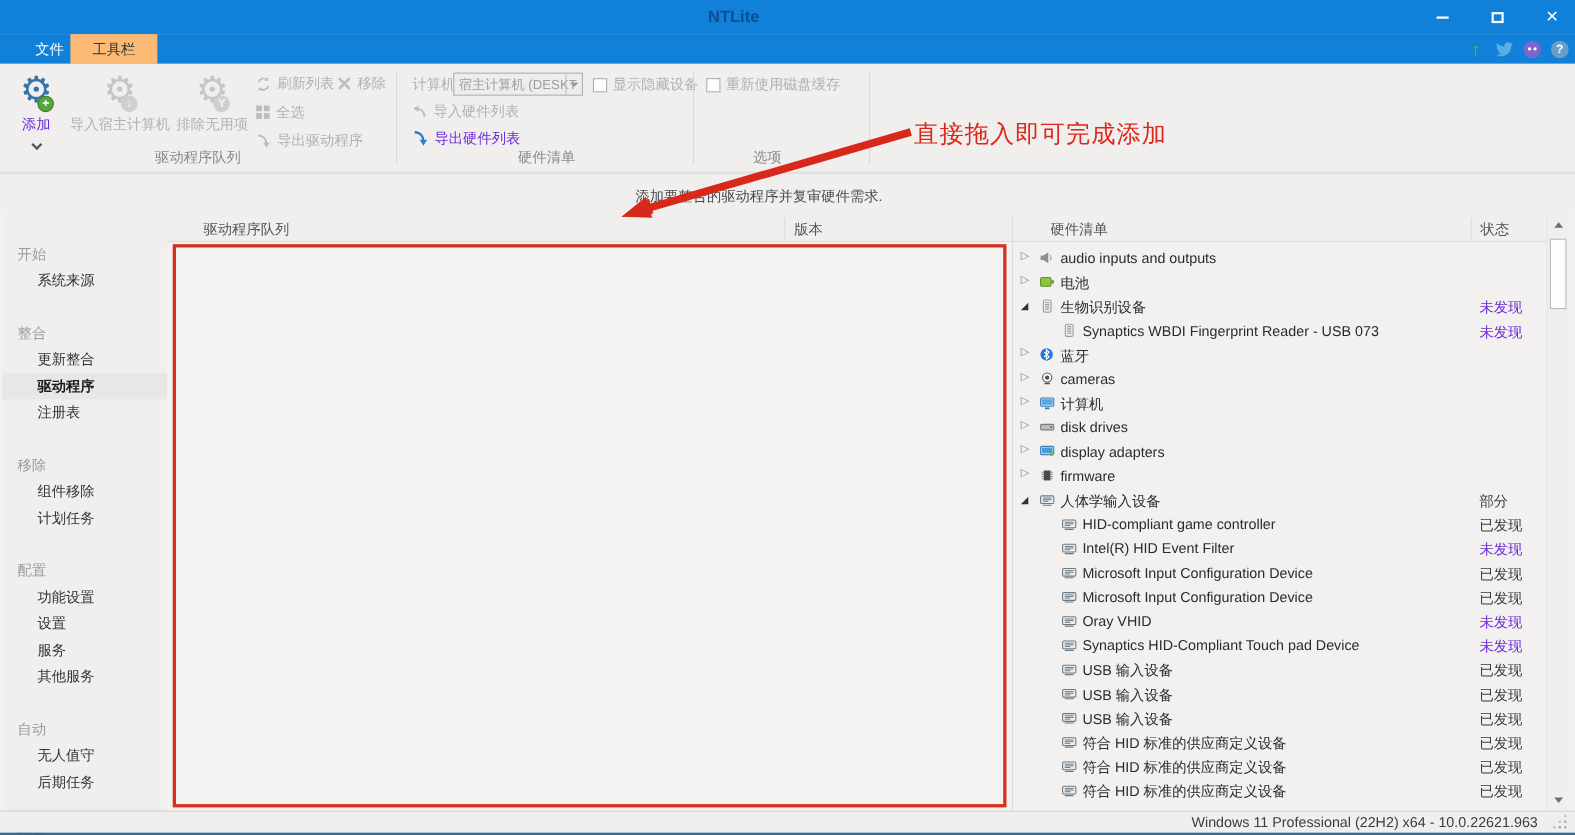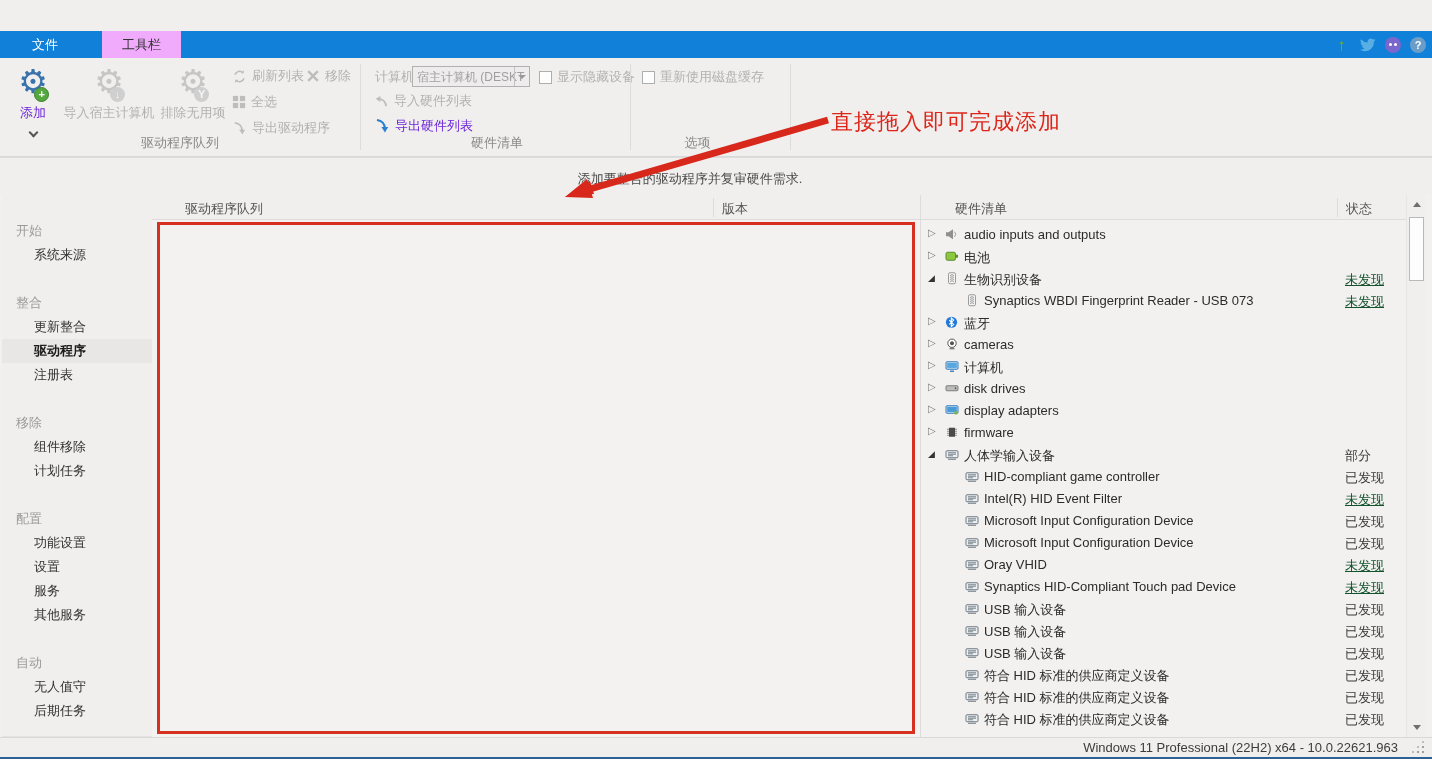--- a/index.html
+++ b/index.html
@@ -21,21 +21,21 @@
   .winbtn { width:26px; height:26px; display:flex; align-items:center; justify-content:center; cursor:default; }
   .g-min { width:11px; height:2px; background:#fff; }
   .g-max { width:11px; height:10px; border:2px solid #fff; }
   .g-close { color:#fff; font-size:19px; line-height:1; }
 
   
   .tabbar { position:absolute; left:0; top:31px; width:1432px; height:27px; background:#1180d8; }
   .tab { position:absolute; top:0; height:27px; display:flex; align-items:center; justify-content:center;
     font-size:13px; padding:0 20px; color:#fff;text-align:center; }
   .tab-file { left:12px; }
-  .tab-toolbar { left:64px; background:#f0abfc; color:#333;margin-left:38px; }
+  .tab-toolbar { left:64px; background:#fdba74; color:#333; }
   .socials { position:absolute; right:6px; top:2px; height:24px; display:flex; align-items:center; gap:9px; }
   .soc { width:17px; height:17px; display:flex; align-items:center; justify-content:center; }
   .up-arrow { color:#6fb52c; font-weight:bold; font-size:17px; line-height:1; text-shadow:0 0 1px #4d8a1c; }
   .disc { width:16px; height:16px; border-radius:50%; background:#7a66cc; position:relative; }
   .disc:before { content:""; position:absolute; left:4px; top:6px; width:3px; height:3px; border-radius:50%; background:#fff; }
   .disc:after { content:""; position:absolute; right:4px; top:6px; width:3px; height:3px; border-radius:50%; background:#fff; }
   .help { width:16px; height:16px; border-radius:50%; background:#6b9dc9; color:#fff; font-size:11px; font-weight:bold;
     display:flex; align-items:center; justify-content:center; }
 
   
@@ -86,21 +86,21 @@
 
   .right-panel { position:absolute; left:921px; top:0; width:485px; height:542px; }
   .rp-header { position:absolute; left:0; top:0; width:485px; height:25px; background:#f0efee; border-bottom:1px solid #dcdcdc; }
   .hw-rows { position:absolute; left:0; top:29px; width:485px; }
   .hw-row { position:relative; height:22px; }
   .exp { position:absolute; left:7px; top:3px; font-size:10px; color:#7c7c7c; }
   .exp-x { color:#333; font-size:9px; top:5px; }
   .hw-ic { position:absolute; top:4px; }
   .hw-label { position:absolute; top:3px; font-size:13px; color:#2b2b2b; white-space:nowrap; }
   .hw-status { position:absolute; left:424px; top:3px; font-size:13px; color:#3b3b3b; }
-  .st-m { color:#14532d;text-decoration:underline; }
+  .st-m { color:#6d28d9; }
 
   
   .vscroll { position:absolute; left:1406px; top:0; width:19px; height:542px; background:#f0efee; border-left:1px solid #e6e6e6; }
   .sc-btn { position:absolute; left:1px; width:17px; height:17px; background:#f0efee; display:flex; align-items:center; justify-content:center; }
   .sc-up { top:1px; } .sc-dn { bottom:1px; }
   .tri-up { width:0; height:0; border-left:4px solid transparent; border-right:4px solid transparent; border-bottom:5px solid #6f6f6f; }
   .tri-dn { width:0; height:0; border-left:4px solid transparent; border-right:4px solid transparent; border-top:5px solid #6f6f6f; }
   .sc-thumb { position:absolute; left:2px; top:22px; width:15px; height:64px; background:#fdfdfd; border:1px solid #b9b9b9; }
 
   
@@ -115,20 +115,34 @@
   .overlay { position:absolute; left:0; top:0; z-index:29; pointer-events:none; }
 
   .watermark { position:absolute; left:1000px; top:662px; z-index:25; font-size:30px; color:rgba(150,150,150,.55);
     text-shadow:0 1px 1px rgba(255,255,255,.9); letter-spacing:1px; pointer-events:none; white-space:nowrap; }
 </style>
 </head>
 <body>
 
 <div class="window">
 
+  <div class="titlebar">
+    <div class="title">NTLite</div>
+    <div class="winbtns">
+      <div class="winbtn">
+          <span class="g-min"></span>
+        </div>
+      <div class="winbtn">
+          <span class="g-max"></span>
+        </div>
+      <div class="winbtn">
+          <span class="g-close">×</span>
+        </div>
+    </div>
+  </div>
 
   <div class="tabbar">
     <div class="tab tab-file">文件</div>
     <div class="tab tab-toolbar">工具栏</div>
     <div class="socials">
       <div class="soc up-arrow">↑</div>
       <div class="soc">
         <svg width="17" height="15" viewBox="0 0 16 14">
             <path d="M15.5 1.7c-.55.25-1.1.42-1.7.5A3 3 0 0 0 15.1.6a6 6 0 0 1-1.9.74A3 3 0 0 0 8 3.4c0 .23.02.46.07.68A8.4 8.4 0 0 1 1.9 1 3 3 0 0 0 2.8 5 3 3 0 0 1 1.5 4.6v.04a3 3 0 0 0 2.4 2.9 3 3 0 0 1-1.34.05 3 3 0 0 0 2.77 2.07A6 6 0 0 1 .9 11a8.4 8.4 0 0 0 4.6 1.35c5.5 0 8.5-4.56 8.5-8.5v-.4A6 6 0 0 0 15.5 1.7z" fill="#59aee4"></path>
           </svg>

